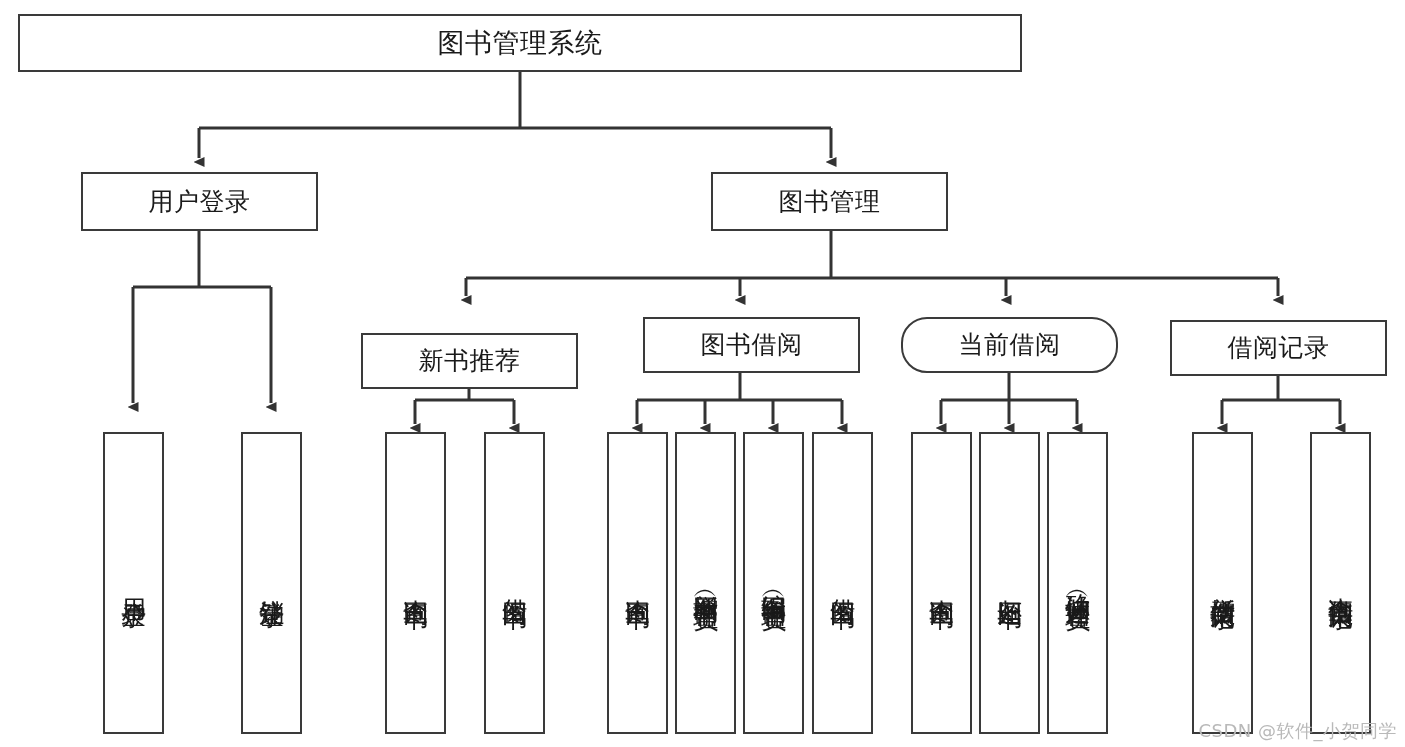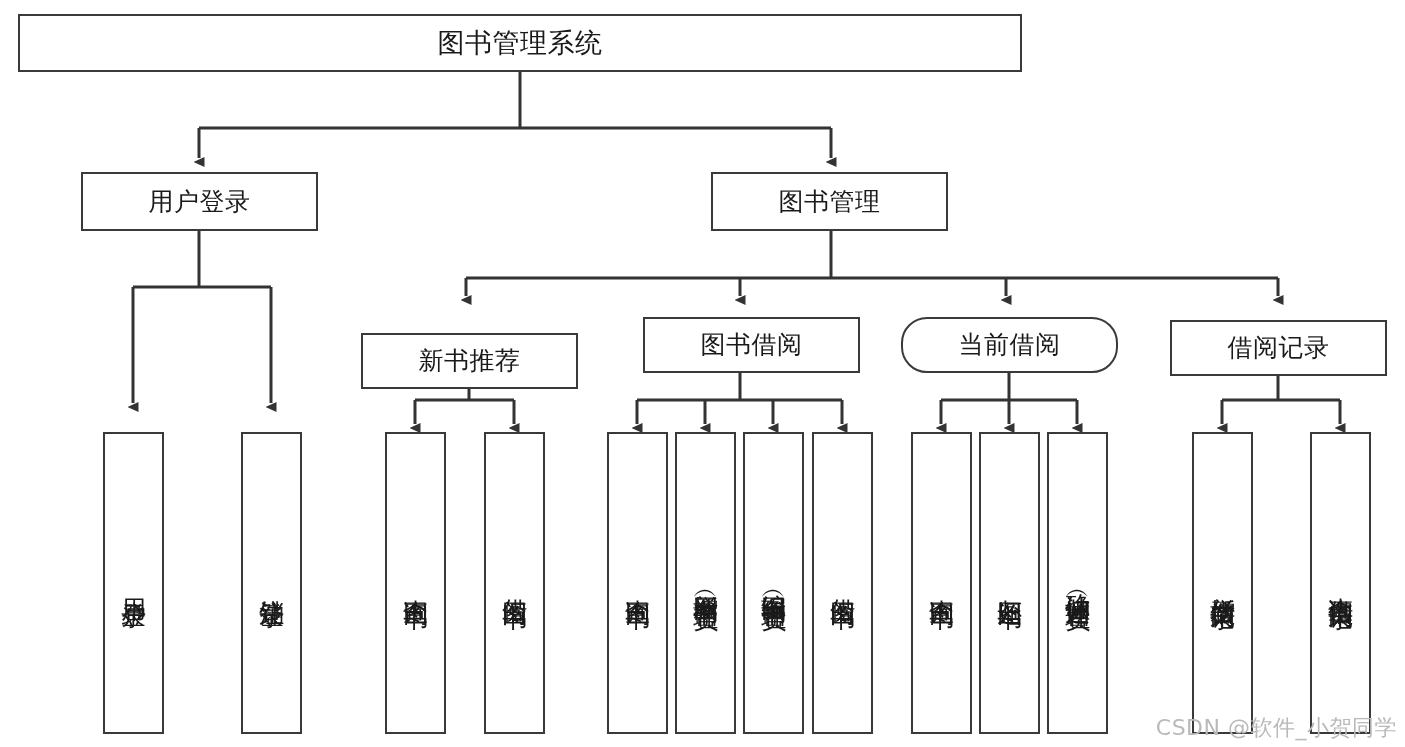--- a/index.html
+++ b/index.html
@@ -61,21 +61,21 @@
     font-size: 25px;
     line-height: 1.18;
     letter-spacing: 2px;
     white-space: nowrap;
     max-height: 100%;
   }
   #watermark {
     position: absolute;
     right: 8px;
     bottom: 4px;
-    font-size: 22px;
+    font-size: 18px;
     color: #b9b9b9;
     letter-spacing: 0.5px;
     z-index: 5;
     white-space: nowrap;
     font-family: "DejaVu Sans", "Liberation Sans", sans-serif;
   }
 </style>
 </head>
 <body>
 

